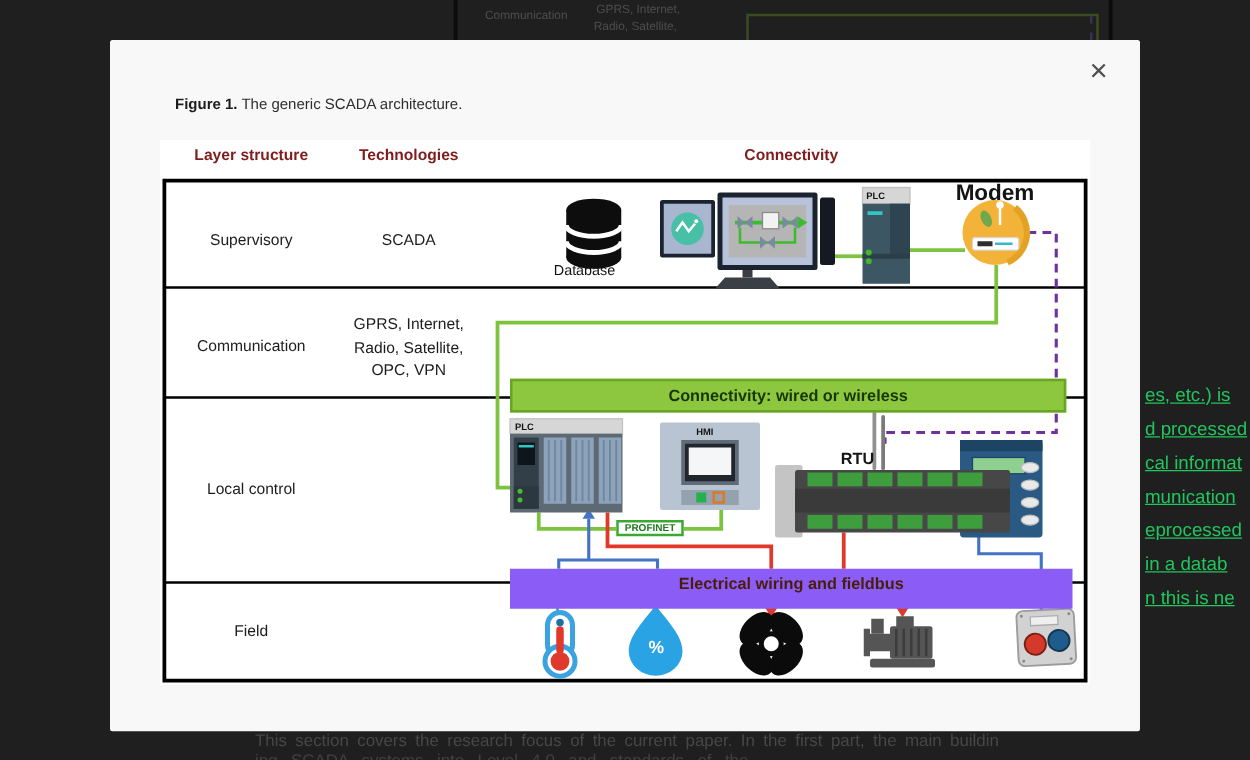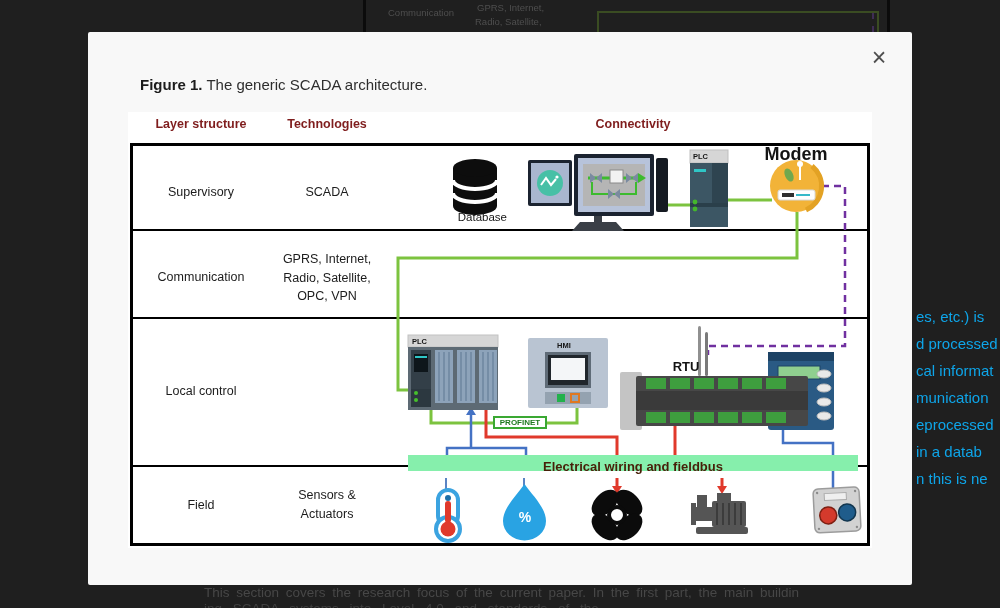--- a/index.html
+++ b/index.html
@@ -1,41 +1,41 @@
 <!DOCTYPE html>
 <html><head>
 <meta charset="utf-8">
 <style>
   html,body{margin:0;padding:0;}
   body{width:1000px;height:608px;overflow:hidden;background:#1f1f1f;
        font-family:"Liberation Sans",sans-serif;position:relative;}
   .abs{position:absolute;}
   .nowrap{white-space:nowrap;}
   
-  .bg-dim-text{color:#0ea5e9;}
+  .bg-dim-text{color:#22c55e;text-decoration:underline;}
   #bg-right{left:916px;top:303px;font-size:15px;line-height:27px;}
   #bg-bottom-1{left:204px;top:585px;font-size:13.5px;color:#474747;word-spacing:3px;}
   #bg-bottom-2{left:204px;top:601px;font-size:13.5px;color:#404040;word-spacing:7px;}
   .bg-top-label{font-size:9.5px;color:#4e4e4e;}
   .bg-line-v{width:3px;background:#0b0b0b;top:0;height:32px;}
   
   #modal{left:88px;top:32px;width:824px;height:553px;background:#f8f8f8;border-radius:2px;}
   #close-btn{left:778px;top:12px;width:26px;height:26px;font-size:25px;line-height:26px;
              text-align:center;color:#4f4f4f;font-weight:300;cursor:pointer;}
-  #caption{left:52px;top:44px;font-size:15px;color:#2e2e2e;}
+  #caption{left:52px;top:44px;font-size:12px;color:#2e2e2e;}
   #caption b{font-weight:bold;color:#1c1c1c;}
   
   #figure-panel{left:40px;top:80px;width:744px;height:436px;background:#ffffff;}
   #figure-panel svg{position:absolute;left:0;top:0;}
   .hdr{font-weight:bold;font-size:12.5px;color:#7f1d1d;width:130px;text-align:center;}
   .rowlab{font-size:12.5px;color:#1c1c1c;width:130px;text-align:center;line-height:18.5px;}
   .bar{box-sizing:border-box;text-align:center;font-weight:bold;font-size:13px;}
   #bar-connectivity{left:280px;top:191px;width:445px;height:27px;background:#8DC63F;
       border:2px solid #67A522;line-height:23px;color:#173600;}
-  #bar-fieldbus{left:280px;top:343px;width:450px;height:16px;background:#86efac;
+  #bar-fieldbus{left:280px;top:343px;width:450px;height:32px;background:#8b5cf6;
       line-height:23px;color:#471f08;}
   .devlab{color:#141414;}
   #profinet-box{left:365px;top:304px;width:54px;height:13px;background:#fff;
       border:2px solid #3aa832;box-sizing:border-box;font-size:8px;font-weight:bold;
       color:#1f7a1f;text-align:center;line-height:10px;}
 </style>
 </head>
 <body>
 
 <div class="abs bg-line-v" style="left:363px;"></div>
@@ -245,39 +245,36 @@
         <rect x="697" y="381" width="22" height="7" fill="#efefef" stroke="#ababab"></rect>
         <circle cx="700" cy="403" r="8.5" fill="#D43A2C" stroke="#7e1f12" stroke-width="1.5"></circle>
         <circle cx="719" cy="401" r="8.5" fill="#1F5C8B" stroke="#12364f" stroke-width="1.5"></circle>
         <circle cx="690" cy="380" r="1.2" fill="#8a8a8a"></circle>
           <circle cx="728" cy="380" r="1.2" fill="#8a8a8a"></circle>
         <circle cx="690" cy="416" r="1.2" fill="#8a8a8a"></circle>
           <circle cx="728" cy="416" r="1.2" fill="#8a8a8a"></circle>
       </g>
     </svg>
 
+    <div id="bar-connectivity" class="abs bar">Connectivity: wired or wireless</div>
     <div id="bar-fieldbus" class="abs bar">Electrical wiring and fieldbus</div>
 
     <div class="abs rowlab" style="left:8px;top:71px;">Supervisory</div>
     <div class="abs rowlab" style="left:8px;top:156px;">Communication</div>
     <div class="abs rowlab" style="left:8px;top:270px;">Local control</div>
     <div class="abs rowlab" style="left:8px;top:384px;">Field</div>
 
     <div class="abs rowlab" style="left:134px;top:71px;">SCADA</div>
     <div class="abs rowlab" style="left:134px;top:138px;">
       <span style="display:block">GPRS, Internet,</span>
       <span style="display:block">Radio, Satellite,</span>
       <span style="display:block">OPC, VPN</span>
     </div>
-    <div class="abs rowlab" style="left:134px;top:374px;">
-      <span style="display:block">Sensors &amp;</span>
-      <span style="display:block">Actuators</span>
-    </div>
-
-    <div class="abs devlab" style="left:315px;top:99px;width:64px;text-align:right;font-size:11.5px;">Database</div>
+
+    <div class="abs devlab" style="left:315px;top:99px;width:64px;text-align:left;font-size:11.5px;">Database</div>
     <div class="abs devlab" style="left:628px;top:32px;width:80px;text-align:center;font-size:18px;font-weight:600;">Modem</div>
     <div class="abs devlab" style="left:565px;top:40px;font-size:7.5px;font-weight:bold;">PLC</div>
     <div class="abs devlab" style="left:284px;top:225px;font-size:7.5px;font-weight:bold;">PLC</div>
     <div class="abs devlab" style="left:404px;top:229px;font-size:7.5px;font-weight:bold;padding-left:25px;">HMI</div>
     <div class="abs devlab" style="left:536px;top:247px;width:44px;text-align:center;font-size:13px;font-weight:bold;">RTU</div>
     <div id="profinet-box" class="abs">PROFINET</div>
     <div class="abs" style="left:381px;top:397px;width:32px;text-align:center;font-size:14px;font-weight:bold;color:#fff;">%</div>
   </div>
 </div>
 

